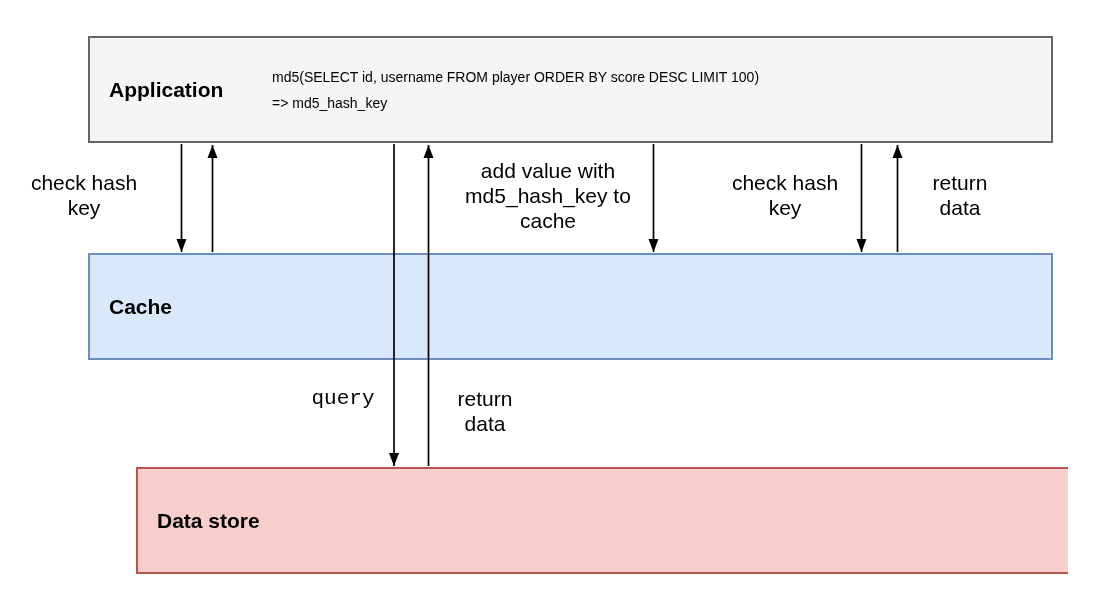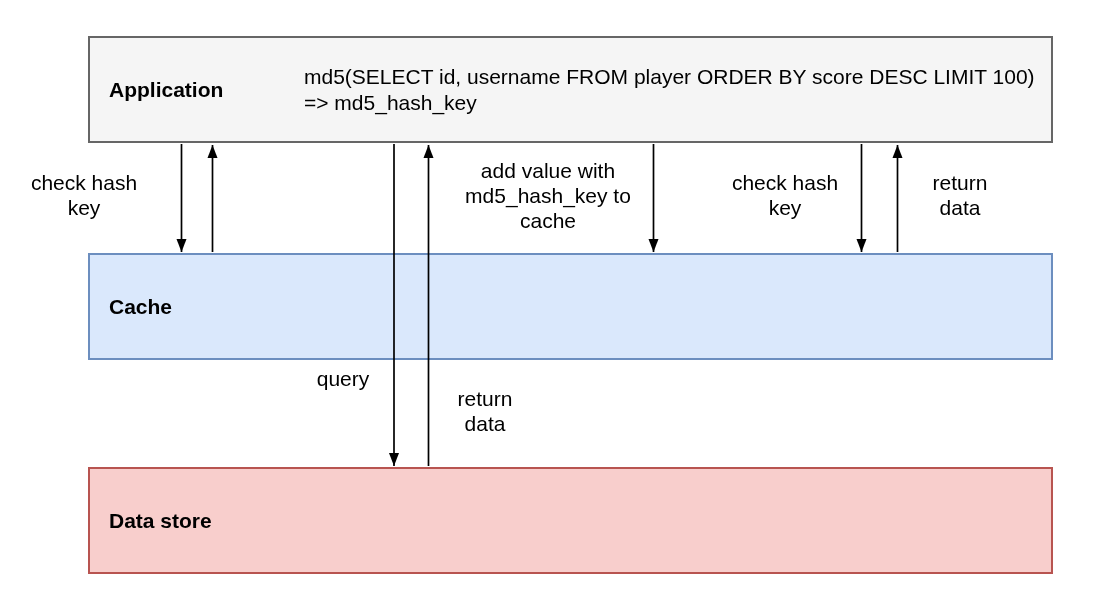--- a/index.html
+++ b/index.html
@@ -32,38 +32,38 @@
   }
   .box-cache {
     top: 253px;
     background: #dae8fc;
     border-color: #6c8ebf;
   }
   .box-datastore {
     top: 467px;
     background: #f8cecc;
     border-color: #b85450;
+    margin-left: 48px;
   }
   .box-label {
     font-weight: bold;
     font-size: 21px;
     color: #000000;
     margin-left: 19px;
     white-space: nowrap;
   }
   .app-annotation {
     position: absolute;
     left: 182px;
     top: 50%;
     transform: translateY(-50%);
-    font-size: 21px;
+    font-size: 14px;
     line-height: 26px;
     color: #000000;
     white-space: pre-line;
-    margin-left: 32px;
   }
   .arrows-layer {
     position: absolute;
     left: 0;
     top: 0;
     z-index: 10;
     pointer-events: none;
   }
   .arrows-layer line {
     stroke: #000000;
@@ -76,21 +76,21 @@
     font-size: 21px;
     line-height: 25px;
     color: #000000;
     white-space: pre-line;
   }
   .lbl-check-left   { left: 9px;   top: 170px; width: 150px; }
   .lbl-nothing      { left: 223px; top: 170px; width: 140px; }
   .lbl-add-value    { left: 458px; top: 158px; width: 180px; }
   .lbl-check-right  { left: 710px; top: 170px; width: 150px; }
   .lbl-return-right { left: 890px; top: 170px; width: 140px; }
-  .lbl-query        { left: 283px; top: 366px; width: 120px; }
+  .lbl-query        { left: 283px; top: 386px; width: 120px; font-family: Liberation Mono, monospace; }
   .lbl-return-bottom{ left: 425px; top: 386px; width: 120px; }
 </style>
 </head>
 <body>
 
 <div class="canvas">
 
   <div class="box box-application">
     <div class="box-label">Application</div>
     <div class="app-annotation">md5(SELECT id, username FROM player ORDER BY score DESC LIMIT 100)

